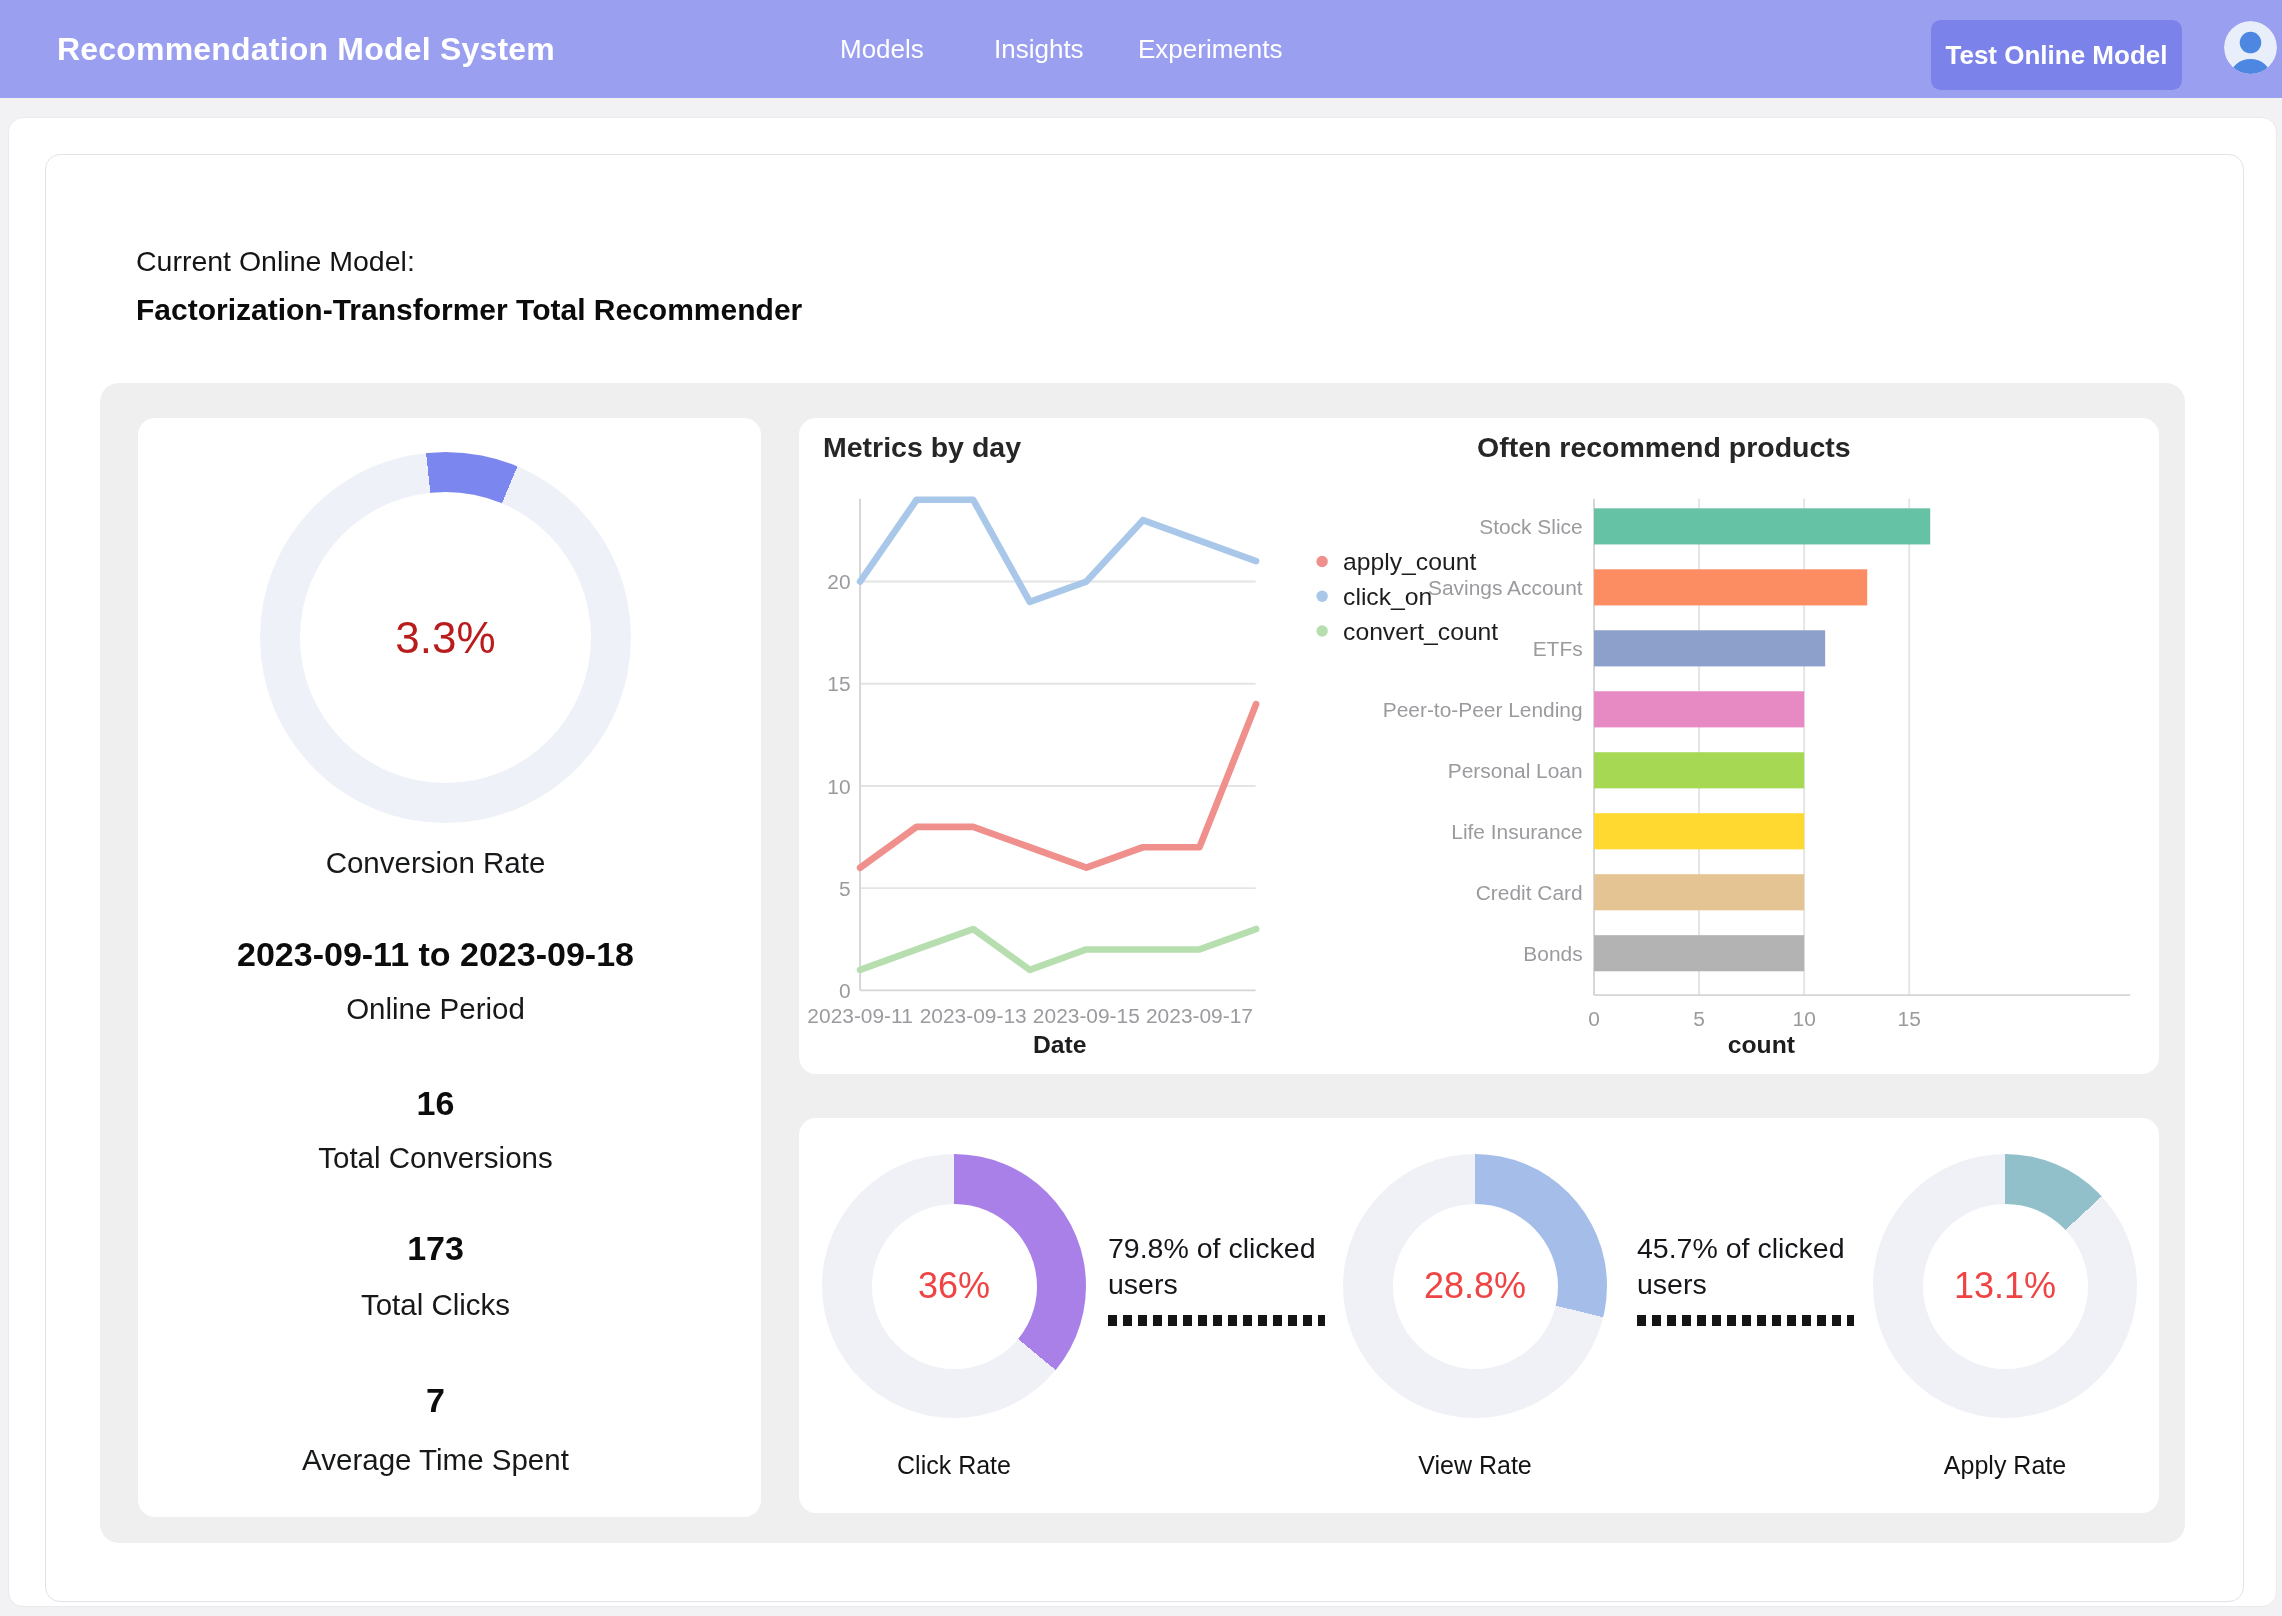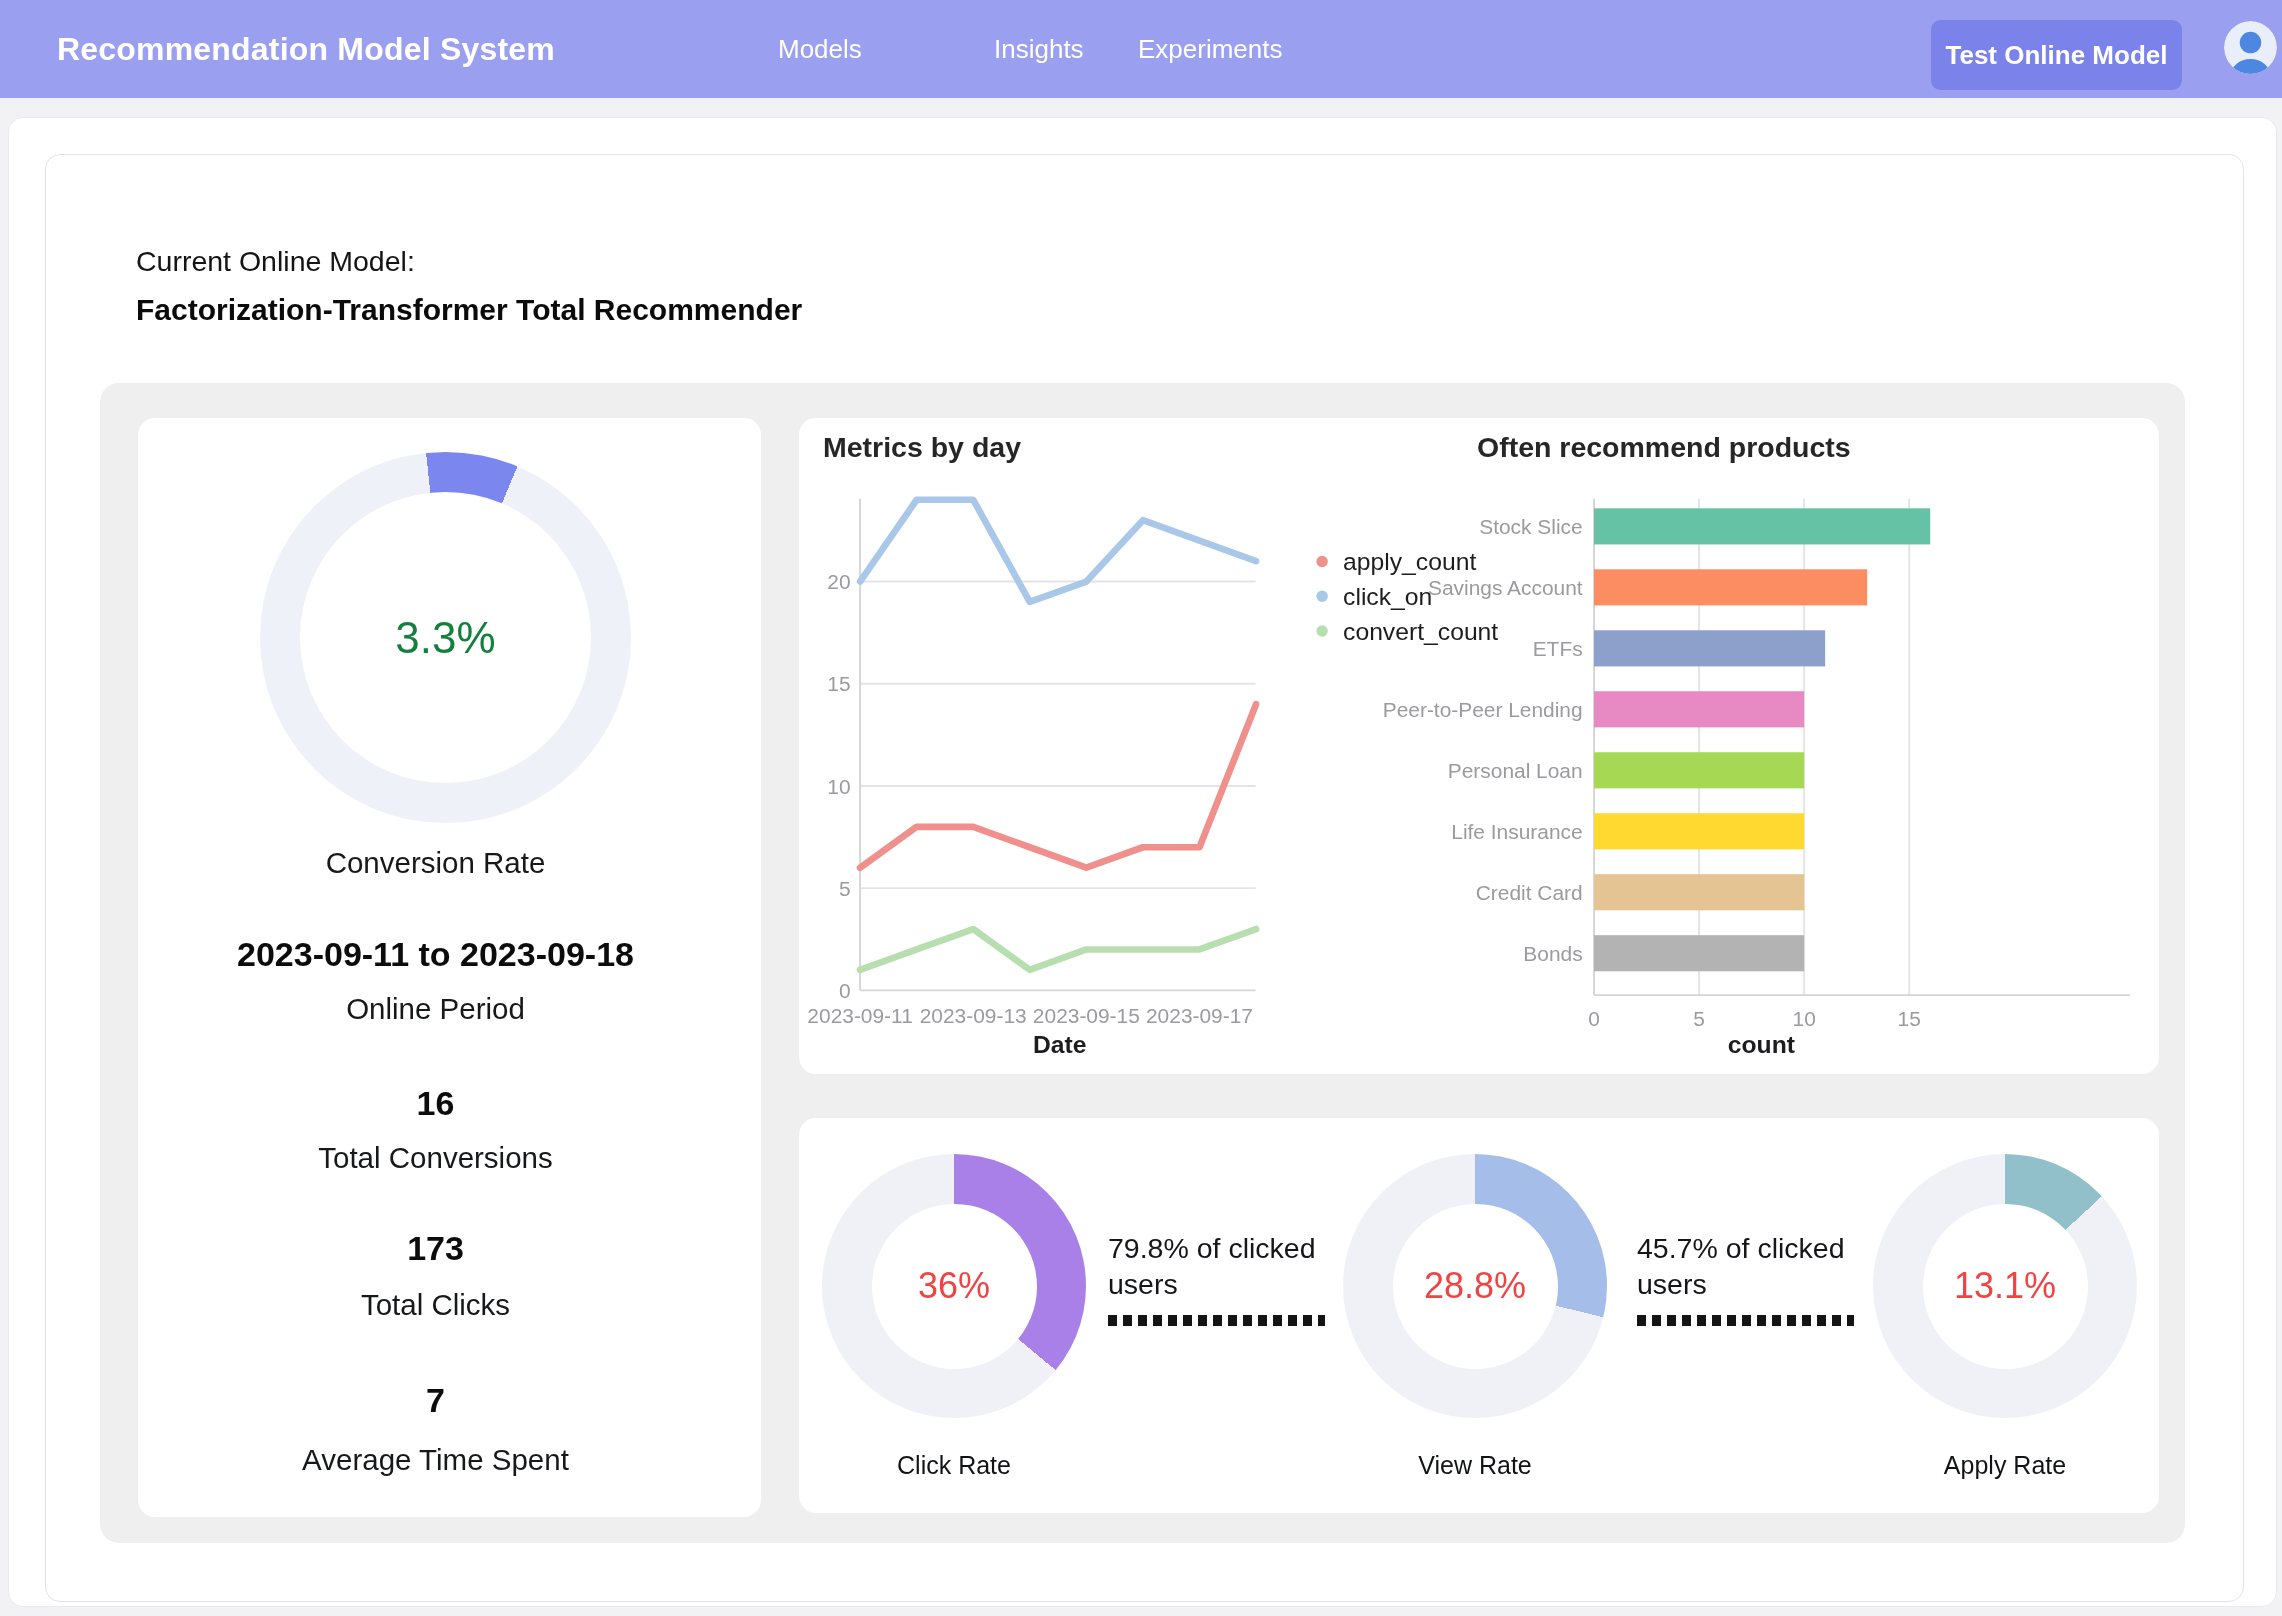--- a/index.html
+++ b/index.html
@@ -9,21 +9,21 @@
     font-family:"Liberation Sans", sans-serif;
     -webkit-font-smoothing:antialiased;
   }
   .abs{position:absolute;}
 
   
   .navbar{left:0;top:0;width:2283px;height:98px;background:#9aa0ef;}
   .nav-title{left:57px;top:0;height:98px;display:flex;align-items:center;
     color:#fff;font-size:32px;font-weight:700;letter-spacing:0.2px;}
   .nav-link{top:0;height:98px;display:flex;align-items:center;color:#fff;font-size:26px;cursor:pointer;}
-  .nav-link.l0{left:778px;} .nav-link.l1{left:994px;} .nav-link.l2{left:1138px;}
+  .nav-link.l0{left:840px;} .nav-link.l1{left:994px;} .nav-link.l2{left:1138px;}
   .nav-btn{left:1931px;top:20px;width:251px;height:70px;background:#7b83ea;border:none;
     border-radius:9.5px;color:#fff;font-size:26px;font-weight:700;cursor:pointer;
     font-family:inherit;display:flex;align-items:center;justify-content:center;}
   .avatar{left:2224px;top:21px;width:53px;height:53px;border-radius:50%;overflow:hidden;cursor:pointer;}
 
   
   .outer-card{left:7.6px;top:117px;width:2267px;height:1488px;background:#fff;
     border:1px solid #eaeaee;border-radius:15px;}
   .inner-card{left:45px;top:154px;width:2197px;height:1446px;background:#fff;
     border:1px solid #e3e3e7;border-radius:15px;}
@@ -32,21 +32,21 @@
   .gray-panel{left:100px;top:383px;width:2085px;height:1160px;background:#efeff0;border-radius:19px;}
   .left-card{left:138px;top:418px;width:623px;height:1099px;background:#fff;border-radius:17px;}
   .charts-card{left:799px;top:418px;width:1360px;height:656px;background:#fff;border-radius:17px;}
   .bottom-card{left:799px;top:1118px;width:1360px;height:395px;background:#fff;border-radius:17px;}
 
   
   .gauge{left:122px;top:34px;width:371px;height:371px;border-radius:50%;
     display:flex;align-items:center;justify-content:center;}
   .gauge-hole{width:291px;height:291px;border-radius:50%;background:#fff;
     display:flex;align-items:center;justify-content:center;}
-  .gauge-value{font-size:44px;color:#15803d;}
+  .gauge-value{font-size:44px;color:#b91c1c;}
   .stat{left:0;width:595px;text-align:center;}
   .stat-value{font-size:34px;font-weight:700;color:#0c0c0d;}
   .stat-label{font-size:29.5px;color:#17181a;}
   .t-convrate{top:428px;} .t-dates{top:517px;} .t-period{top:574px;}
   .t-v16{top:666px;} .t-conv{top:723px;} .t-v173{top:811px;} .t-clicks{top:870px;}
   .t-v7{top:963px;} .t-avg{top:1025px;}
 
   .chart-title{font-size:28.5px;font-weight:700;color:#262626;}
   .ct-line{left:24px;top:13.3px;} .ct-bar{left:678px;top:13.3px;}
 

